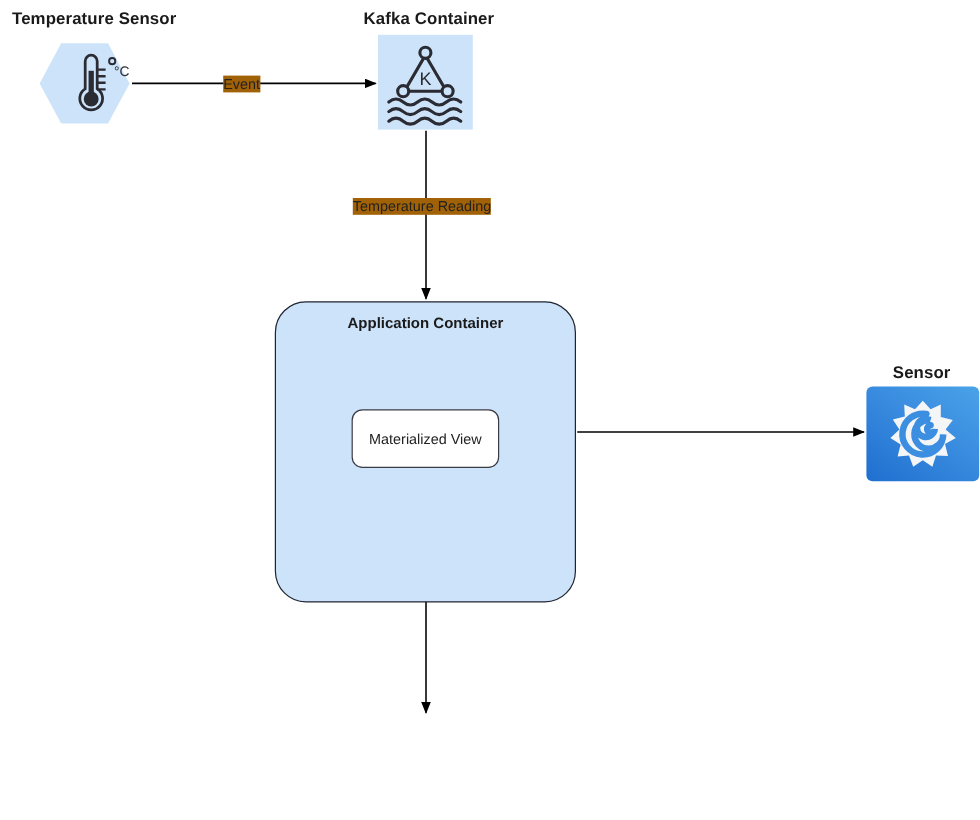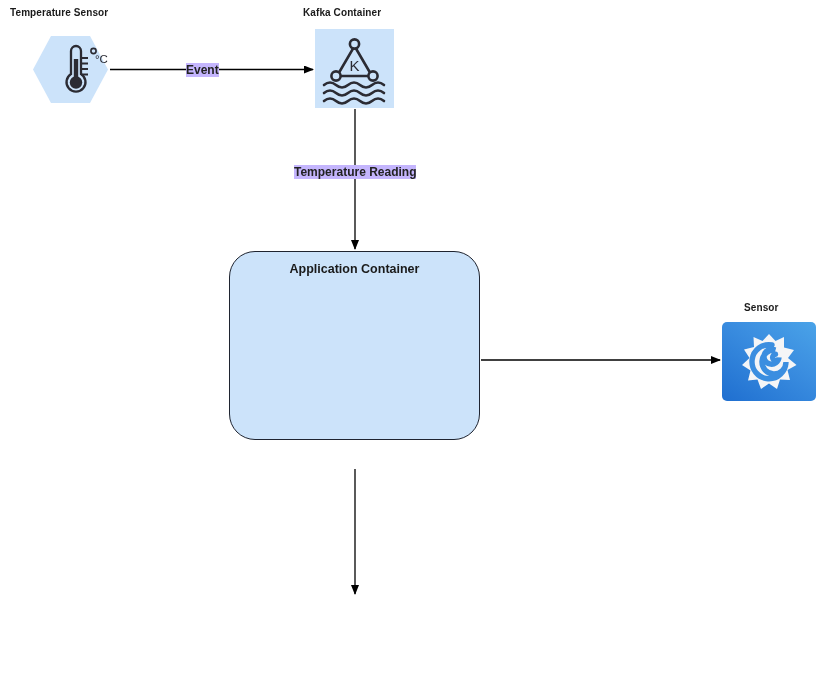--- a/index.html
+++ b/index.html
@@ -13,34 +13,33 @@
   }
   #canvas {
     position: relative;
     width: 817px;
     height: 683px;
     background: #ffffff;
     overflow: hidden;
   }
   .node-title {
     position: absolute;
-    font-size: 10px;
+    font-size: 14px;
     font-weight: bold;
     color: #1a1a1a;
     white-space: nowrap;
     letter-spacing: 0.1px;
   }
   .edge-label {
     position: absolute;
     font-size: 12px;
     color: #222222;
     white-space: nowrap;
-    background: #c4b5fd;
+    background: #a16207;
     line-height: 14px;
-    font-weight: bold;
   }
   .svg-layer {
     position: absolute;
     left: 0;
     top: 0;
     width: 817px;
     height: 683px;
   }
   
   #sensor-node {
@@ -58,21 +57,21 @@
     width: 79px;
     height: 79px;
     background: #cce3fa;
   }
   
   #app-container {
     position: absolute;
     left: 229px;
     top: 251px;
     width: 251px;
-    height: 189px;
+    height: 251px;
     background: #cce3fa;
     border: 1.6px solid #1f2430;
     border-radius: 26px;
     box-sizing: border-box;
   }
   #app-container-title {
     position: absolute;
     left: 0;
     right: 0;
     top: 10px;
@@ -182,20 +181,21 @@
       <path d="M9,56 q6,-5 12,0 t12,0 t12,0 t12,0 t12,0" fill="none" stroke="#2b2b33" stroke-width="2.6" stroke-linecap="round"></path>
       <path d="M9,64 q6,-5 12,0 t12,0 t12,0 t12,0 t12,0" fill="none" stroke="#2b2b33" stroke-width="2.6" stroke-linecap="round"></path>
       <path d="M9,72 q6,-5 12,0 t12,0 t12,0 t12,0 t12,0" fill="none" stroke="#2b2b33" stroke-width="2.6" stroke-linecap="round"></path>
     </svg>
   </div>
 
   <div id="app-container">
     <div id="app-container-title">Application Container</div>
   </div>
 
+  <div id="matview-box">Materialized View</div>
 
   <div class="node-title" style="left:744px; top:302px;">Sensor</div>
 
   <div id="grafana-node">
     <svg width="94" height="79" viewBox="0 0 94 79">
       <g transform="translate(47,40)">
 
         <path d="M0,-28
                  L6.5,-21 L15,-25 L15,-14.5 L25,-12 L19,-4
                  L27.5,3 L18.5,8 L21,18 L11,17.5 L8,27

